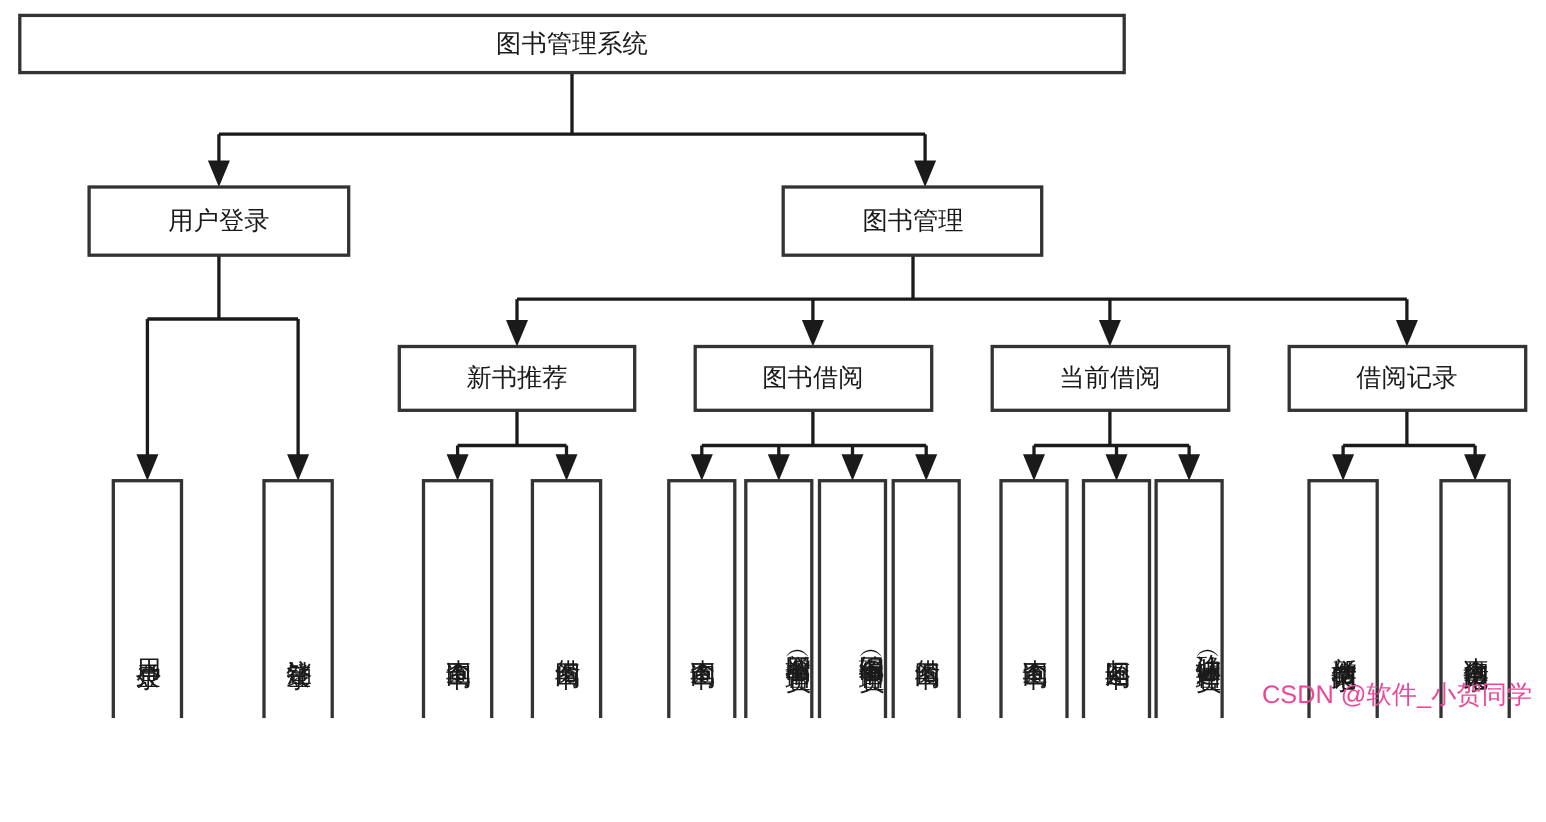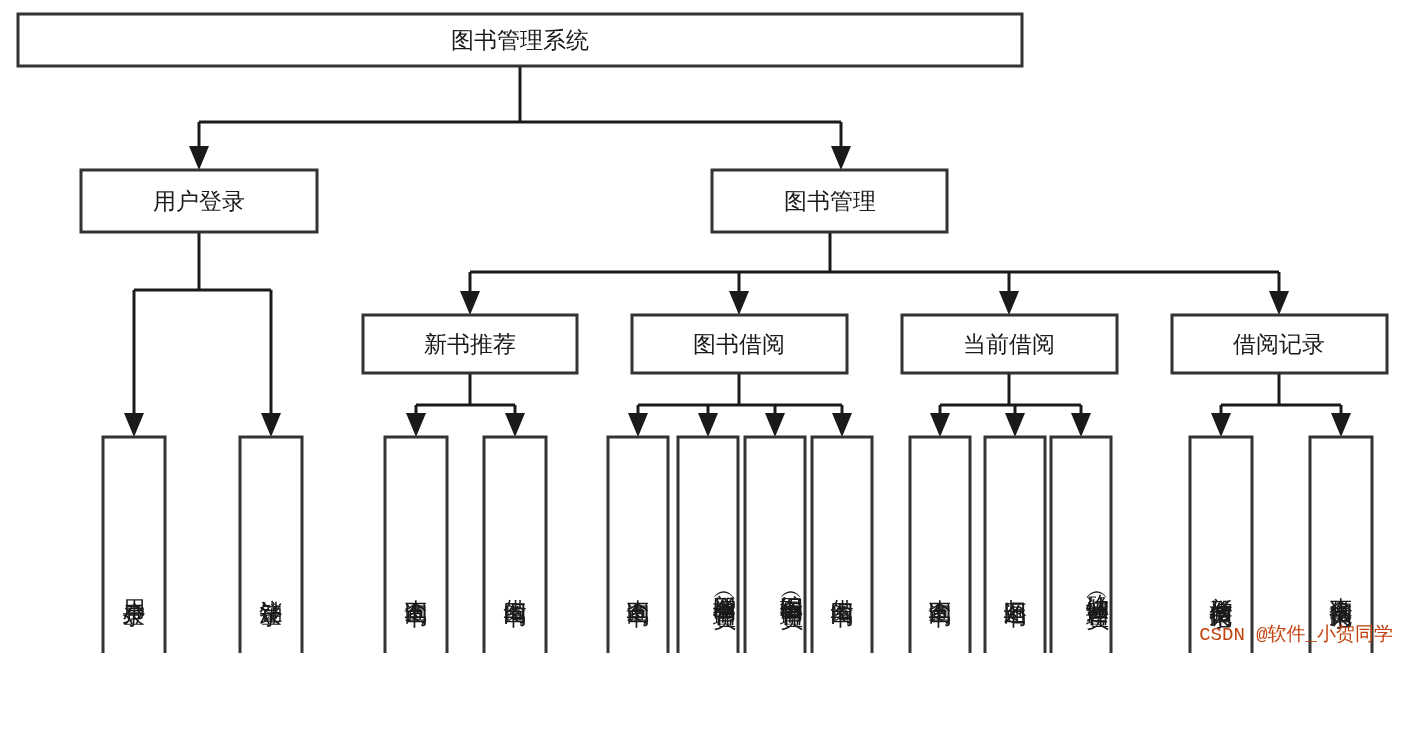--- a/index.html
+++ b/index.html
@@ -55,23 +55,23 @@
     color: #1a1a1a;
     white-space: nowrap;
     display: flex;
     align-items: center;
     justify-content: center;
   }
   .watermark {
     position: absolute;
     right: 12px;
     bottom: 6px;
-    font-family: Liberation Mono, monospace;
-    font-size: 19px;
-    color: #c2410c;
+    font-family: Liberation Sans, sans-serif;
+    font-size: 23px;
+    color: #ec4899;
     white-space: nowrap;
     pointer-events: none;
   }
 </style>
 </head>
 <body>
 
 <div id="diagram-root">
 
   <svg id="tree-svg" viewBox="0 0 1405 747" xmlns="http://www.w3.org/2000/svg">

